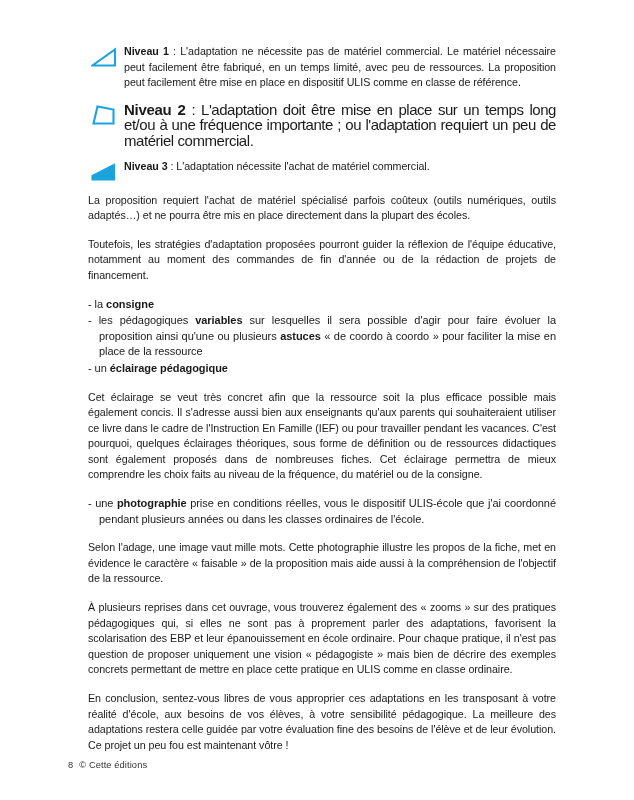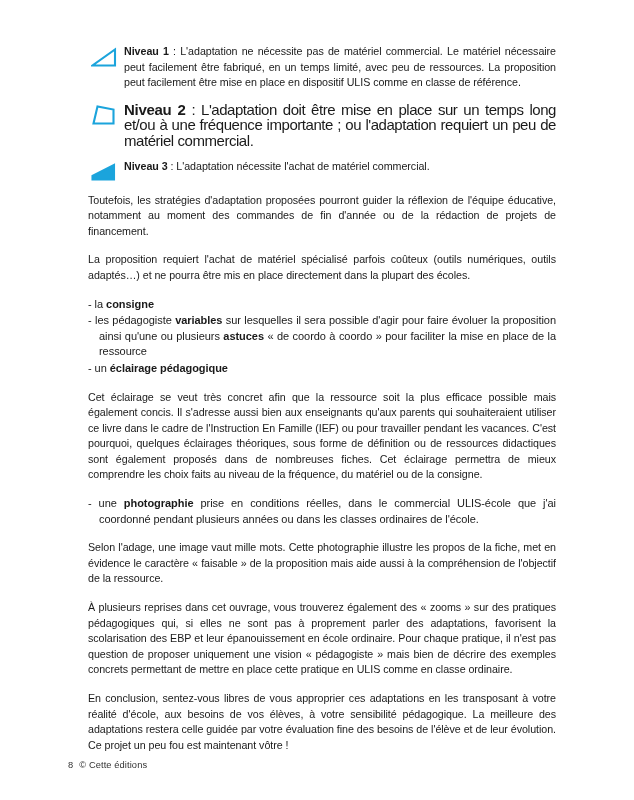--- a/index.html
+++ b/index.html
@@ -136,34 +136,34 @@
       <div class="level-icon">
         <svg width="26" height="20" viewBox="0 0 26 20" aria-hidden="true">
           <path d="M1.5 17.5 L23 17.5 L23 3 L1.5 14 Z" fill="#1BA4DC" stroke="#1BA4DC" stroke-width="2.1" stroke-linejoin="miter"></path>
         </svg>
       </div>
       <div class="level-text">
         <span class="lvl-label">Niveau 3</span><span> : </span><span>L'adaptation nécessite l'achat de matériel commercial.</span>
       </div>
     </div>
 
+    <p class="para">La proposition requiert l'achat de matériel spécialisé parfois coûteux (outils numériques, outils adaptés…) et ne pourra être mis en place directement dans la plupart des écoles.</p>
+
     <p class="para">Toutefois, les stratégies d'adaptation proposées pourront guider la réflexion de l'équipe éducative, notamment au moment des commandes de fin d'année ou de la rédaction de projets de financement.</p>
-
-    <p class="para">La proposition requiert l'achat de matériel spécialisé parfois coûteux (outils numériques, outils adaptés…) et ne pourra être mis en place directement dans la plupart des écoles.</p>
 
     <ul class="bullets">
       <li class="single"><span class="li-inner"><span>- la </span><b>consigne</b></span></li>
-      <li><span class="li-inner"><span>- les pédagogiste </span><b>variables</b><span> sur lesquelles il sera possible d'agir pour faire évoluer la proposition ainsi qu'une ou plusieurs </span><b>astuces</b><span> « de coordo à coordo » pour faciliter la mise en place de la ressource</span></span></li>
+      <li><span class="li-inner"><span>- les pédagogiques </span><b>variables</b><span> sur lesquelles il sera possible d'agir pour faire évoluer la proposition ainsi qu'une ou plusieurs </span><b>astuces</b><span> « de coordo à coordo » pour faciliter la mise en place de la ressource</span></span></li>
       <li class="single"><span class="li-inner"><span>- un </span><b>éclairage pédagogique</b></span></li>
     </ul>
 
     <p class="para">Cet éclairage se veut très concret afin que la ressource soit la plus efficace possible mais également concis. Il s'adresse aussi bien aux enseignants qu'aux parents qui souhaiteraient utiliser ce livre dans le cadre de l'Instruction En Famille (IEF) ou pour travailler pendant les vacances. C'est pourquoi, quelques éclairages théoriques, sous forme de définition ou de ressources didactiques sont également proposés dans de nombreuses fiches. Cet éclairage permettra de mieux comprendre les choix faits au niveau de la fréquence, du matériel ou de la consigne.</p>
 
     <ul class="bullets">
-      <li><span class="li-inner"><span>- une </span><b>photographie</b><span> prise en conditions réelles, dans le commercial ULIS-école que j'ai coordonné pendant plusieurs années ou dans les classes ordinaires de l'école.</span></span></li>
+      <li><span class="li-inner"><span>- une </span><b>photographie</b><span> prise en conditions réelles, vous le dispositif ULIS-école que j'ai coordonné pendant plusieurs années ou dans les classes ordinaires de l'école.</span></span></li>
     </ul>
 
     <p class="para">Selon l'adage, une image vaut mille mots. Cette photographie illustre les propos de la fiche, met en évidence le caractère « faisable » de la proposition mais aide aussi à la compréhension de l'objectif de la ressource.</p>
 
     <p class="para">À plusieurs reprises dans cet ouvrage, vous trouverez également des « zooms » sur des pratiques pédagogiques qui, si elles ne sont pas à proprement parler des adaptations, favorisent la scolarisation des EBP et leur épanouissement en école ordinaire. Pour chaque pratique, il n'est pas question de proposer uniquement une vision « pédagogiste » mais bien de décrire des exemples concrets permettant de mettre en place cette pratique en ULIS comme en classe ordinaire.</p>
 
     <p class="para">En conclusion, sentez-vous libres de vous approprier ces adaptations en les transposant à votre réalité d'école, aux besoins de vos élèves, à votre sensibilité pédagogique. La meilleure des adaptations restera celle guidée par votre évaluation fine des besoins de l'élève et de leur évolution. Ce projet un peu fou est maintenant vôtre !</p>
 
   </div>
 

